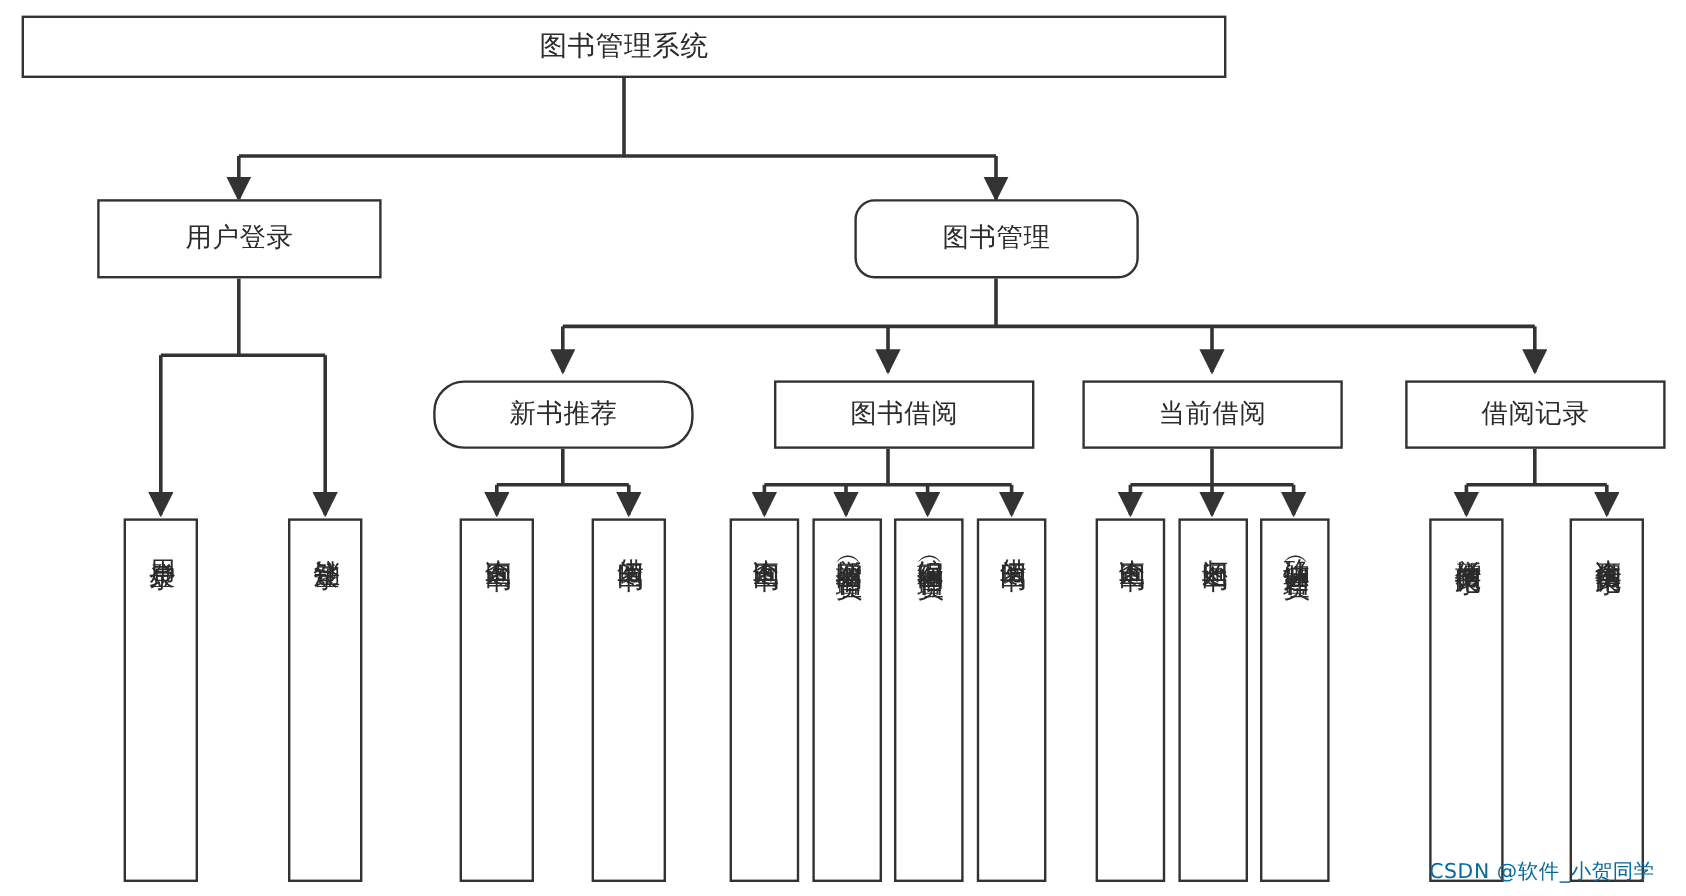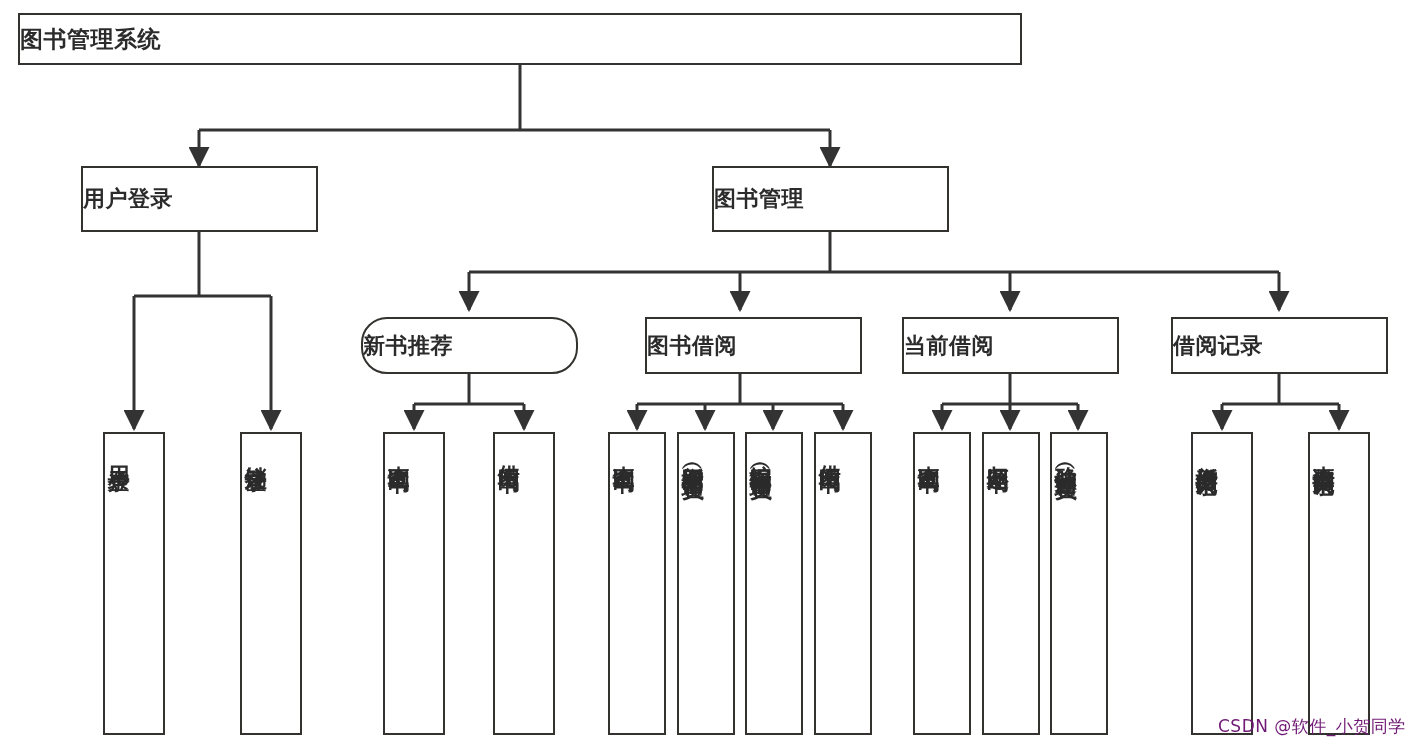--- a/index.html
+++ b/index.html
@@ -26,24 +26,23 @@
     height: 747px;
     pointer-events: none;
   }
   .node {
     position: absolute;
     box-sizing: border-box;
     background: #ffffff;
     border: 2.5px solid #33322f;
     display: flex;
     align-items: center;
-    justify-content: flex-start;
+    justify-content: center;
     color: #2b2b2b;
     z-index: 2;
-    font-weight: bold;
   }
   .node .label {
     display: block;
     text-align: center;
     line-height: 1.14;
     letter-spacing: 0.5px;
   }
   
   .node.horiz .label {
     writing-mode: horizontal-tb;
@@ -58,27 +57,26 @@
   .node.vert .label {
     writing-mode: vertical-rl;
     text-orientation: upright;
     font-size: 22px;
     line-height: 1.22;
     letter-spacing: 2px;
     white-space: nowrap;
   }
   .watermark {
     position: absolute;
-    color: #701a75;
+    color: #0369a1;
     font-size: 17px;
     letter-spacing: 0.5px;
     white-space: nowrap;
     z-index: 5;
     font-family: "DejaVu Sans", "Liberation Sans", sans-serif;
-    padding-left: 27px;
   }
 </style>
 </head>
 <body>
 
 <div id="canvas">
 
   <svg id="edges" viewBox="0 0 1405 747" width="1405" height="747" xmlns="http://www.w3.org/2000/svg">
     <defs>
       <marker id="arrow" viewBox="0 0 10 10" refX="9" refY="5" markerWidth="7" markerHeight="7" orient="auto-start-reverse">
@@ -133,21 +131,21 @@
   </svg>
 
   <div class="node horiz root" style="left:18px; top:13px; width:1004px; height:52px;">
     <span class="label">图书管理系统</span>
   </div>
 
   <div class="node horiz" style="left:81px; top:166px; width:237px; height:66px;">
     <span class="label">用户登录</span>
   </div>
 
-  <div class="node horiz" style="left:712px; top:166px; width:237px; height:66px;">
+  <div class="node horiz" style="left:712px; top:166px; width:237px; height:66px;border-radius:17px;">
     <span class="label">图书管理</span>
   </div>
 
   <div class="node horiz" style="left:361px; top:317px; width:217px; height:57px;border-radius:26px;">
     <span class="label">新书推荐</span>
   </div>
 
   <div class="node horiz" style="left:645px; top:317px; width:217px; height:57px;">
     <span class="label">图书借阅</span>
   </div>

